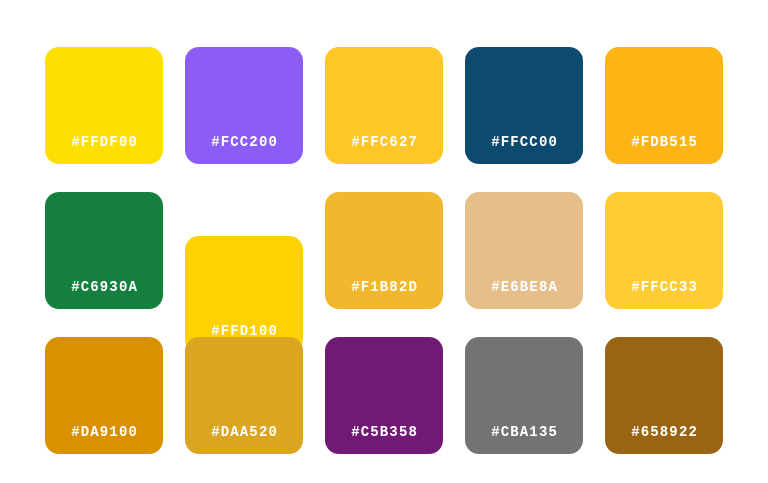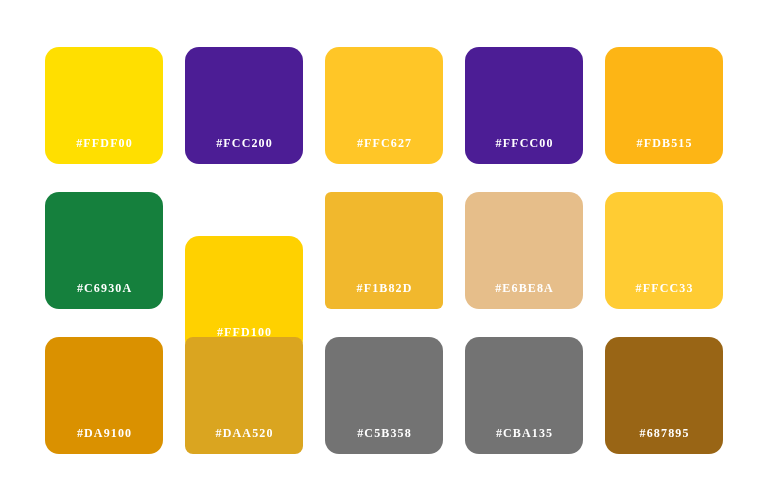--- a/index.html
+++ b/index.html
@@ -41,73 +41,73 @@
     overflow: hidden;
   }
 
   .swatch-label {
     position: absolute;
     left: 0;
     right: 0;
     bottom: 15px;
     text-align: center;
     color: #ffffff;
-    font-family: Liberation Serif, serif;
-    font-size: 12px;
+    font-family: Liberation Mono, monospace;
+    font-size: 14px;
     font-weight: bold;
     letter-spacing: 1.15px;
     line-height: 1;
     white-space: nowrap;
     text-indent: 1.15px;
   }
 </style>
 </head>
 <body style="background: rgb(255, 255, 255);">
 
 <div id="palette-board" style="background: rgb(255, 255, 255);">
   <div class="palette-grid">
       <div class="swatch" style="background: rgb(255, 223, 0);">
         <span class="swatch-label" style="color: rgb(255, 255, 255);">#FFDF00</span>
       </div>
-      <div class="swatch" style="background: #4c1d95;">
+      <div class="swatch" style="background: #8b5cf6;">
         <span class="swatch-label" style="color: rgb(255, 255, 255);">#FCC200</span>
       </div>
       <div class="swatch" style="background: rgb(255, 198, 39);">
         <span class="swatch-label" style="color: rgb(255, 255, 255);">#FFC627</span>
       </div>
-      <div class="swatch" style="background: #4c1d95; padding-left: 20px;">
+      <div class="swatch" style="background: #0c4a6e; padding-left: 20px;">
         <span class="swatch-label" style="color: rgb(255, 255, 255);">#FFCC00</span>
       </div>
       <div class="swatch" style="background: rgb(253, 181, 21);">
         <span class="swatch-label" style="color: rgb(255, 255, 255);">#FDB515</span>
       </div>
       <div class="swatch" style="background: #15803d;">
         <span class="swatch-label" style="color: rgb(255, 255, 255);">#C6930A</span>
       </div>
       <div class="swatch" style="background: rgb(255, 209, 0); margin-top: 44px;">
         <span class="swatch-label" style="color: rgb(255, 255, 255);">#FFD100</span>
       </div>
-      <div class="swatch" style="background: rgb(241, 184, 45); border-radius: 6px;">
+      <div class="swatch" style="background: rgb(241, 184, 45);">
         <span class="swatch-label" style="color: rgb(255, 255, 255);">#F1B82D</span>
       </div>
       <div class="swatch" style="background: rgb(230, 190, 138);">
         <span class="swatch-label" style="color: rgb(255, 255, 255);">#E6BE8A</span>
       </div>
       <div class="swatch" style="background: rgb(255, 204, 51);">
         <span class="swatch-label" style="color: rgb(255, 255, 255);">#FFCC33</span>
       </div>
       <div class="swatch" style="background: rgb(218, 145, 0);">
         <span class="swatch-label" style="color: rgb(255, 255, 255); margin-top: 40px;">#DA9100</span>
       </div>
-      <div class="swatch" style="background: rgb(218, 165, 32); border-radius: 8px;">
+      <div class="swatch" style="background: rgb(218, 165, 32);">
         <span class="swatch-label" style="color: rgb(255, 255, 255);">#DAA520</span>
       </div>
-      <div class="swatch" style="background: #737373;">
+      <div class="swatch" style="background: #701a75;">
         <span class="swatch-label" style="color: rgb(255, 255, 255);">#C5B358</span>
       </div>
       <div class="swatch" style="background: #737373;">
         <span class="swatch-label" style="color: rgb(255, 255, 255);">#CBA135</span>
       </div>
       <div class="swatch" style="background: rgb(153, 101, 21);">
-        <span class="swatch-label" style="color: rgb(255, 255, 255);">#687895</span>
+        <span class="swatch-label" style="color: rgb(255, 255, 255);">#658922</span>
       </div>
     </div>
 </div>
 
 </body></html>

